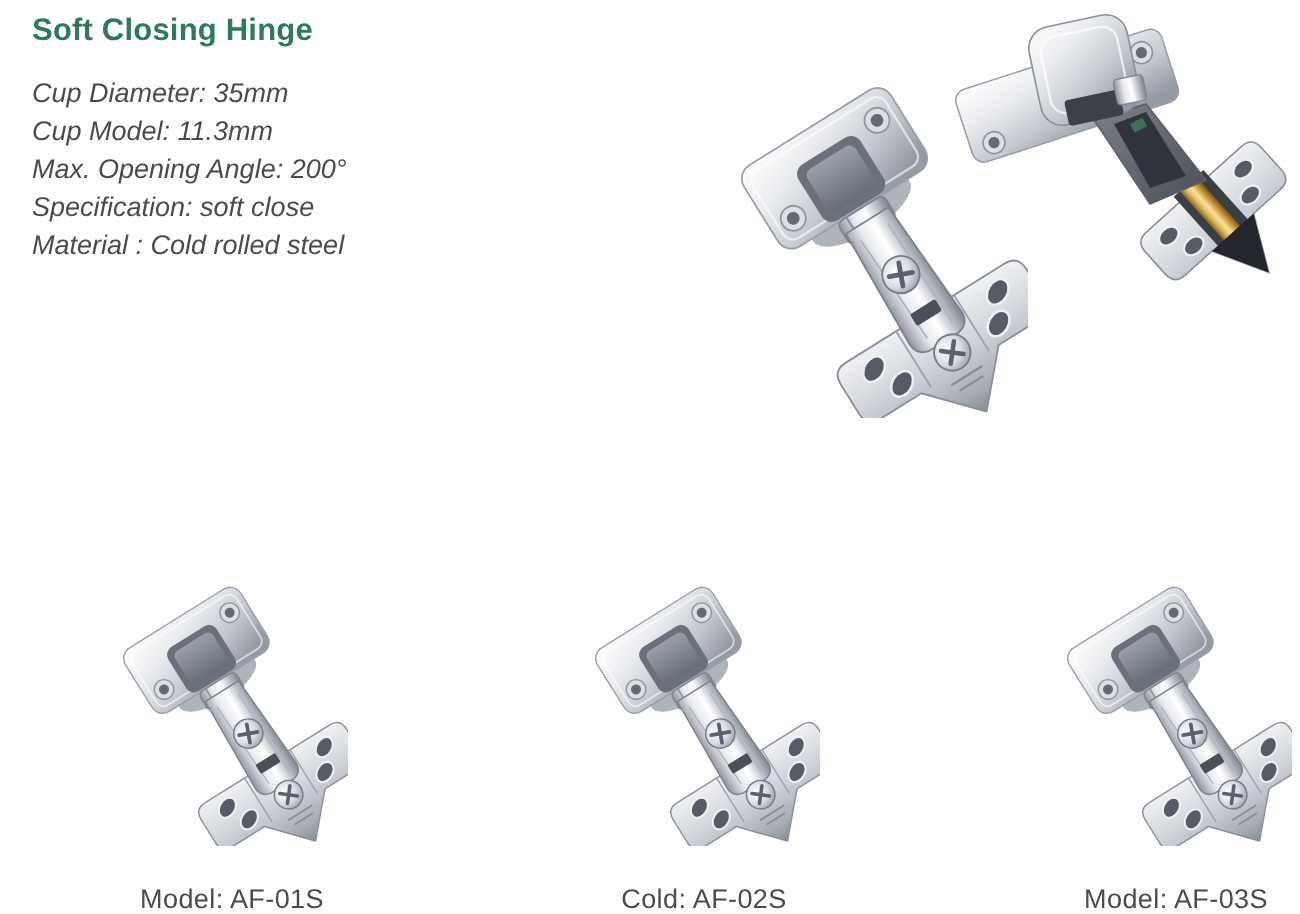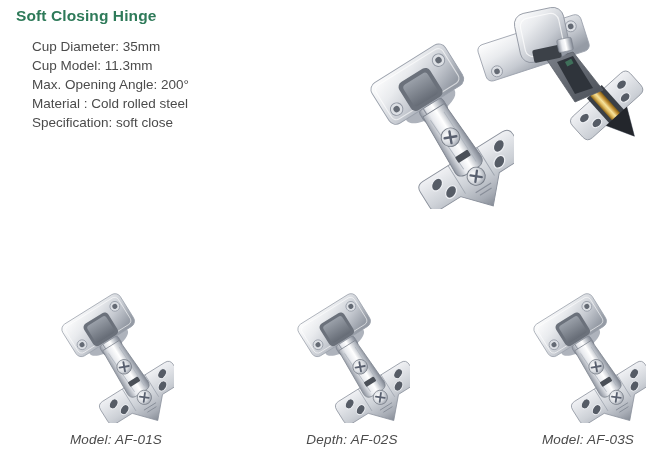--- a/index.html
+++ b/index.html
@@ -9,49 +9,49 @@
     font-family:"Liberation Sans", sans-serif;
     overflow:hidden;
   }
   .page{position:relative;width:646px;height:457px;background:var(--background,#ffffff);}
   .title{
     position:absolute;left:16px;top:7px;margin:0;
     font-size:15.5px;font-weight:700;letter-spacing:.1px;
     color:var(--title-green,#2e7a59);
   }
   .specs{
-    position:absolute;left:32px;top:37px;margin:0;padding:0;list-style:none;
-    font-size:13.5px;line-height:19px;color:var(--body-text,#4b4b4b);
+    position:absolute;left:16px;top:37px;margin:0;padding:0;list-style:none;
+    font-size:13.5px;line-height:19px;color:var(--body-text,#4b4b4b);font-style:italic;
   }
   .hero{position:absolute;left:360px;top:0;width:290px;height:236px;}
   .hero-closed{position:absolute;left:6px;top:38px;}
   .hero-open{position:absolute;left:117px;top:4px;}
   .card{position:absolute;top:289px;width:150px;margin:0;text-align:center;}
   .card-1{left:41px;}
   .card-2{left:277px;}
   .card-3{left:513px;}
   .card svg{display:block;margin:0 auto;}
   .card figcaption{
-    margin-top:9px;font-size:13.5px;color:var(--body-text,#4b4b4b);letter-spacing:.2px;font-style:italic;
+    margin-top:19px;font-size:13.5px;color:var(--body-text,#4b4b4b);letter-spacing:.2px;
   }
   .defs-svg{position:absolute;width:0;height:0;overflow:hidden;}
 </style>
 </head>
 <body>
 
 <div class="page">
 
   <h1 class="title">Soft Closing Hinge</h1>
 
   <ul class="specs">
     <li>Cup Diameter: 35mm</li>
     <li>Cup Model: 11.3mm</li>
     <li>Max. Opening Angle: 200°</li>
+    <li>Specification: soft close</li>
     <li>Material : Cold rolled steel</li>
-    <li>Specification: soft close</li>
   </ul>
 
   <div class="hero">
     <svg class="hero-closed" width="148" height="171" viewBox="0 0 130 150" aria-hidden="true">
       <use href="#hingeC"></use>
     </svg>
     <svg class="hero-open" width="170" height="165" viewBox="0 0 170 165" aria-hidden="true">
       <use href="#hingeO"></use>
     </svg>
   </div>
@@ -60,21 +60,21 @@
     <svg width="116" height="134" viewBox="0 0 130 150" aria-hidden="true">
         <use href="#hingeC"></use>
       </svg>
     <figcaption>Model: AF-01S</figcaption>
   </figure>
 
   <figure class="card card-2">
     <svg width="116" height="134" viewBox="0 0 130 150" aria-hidden="true">
         <use href="#hingeC"></use>
       </svg>
-    <figcaption>Depth: AF-02S</figcaption>
+    <figcaption>Cold: AF-02S</figcaption>
   </figure>
 
   <figure class="card card-3">
     <svg width="116" height="134" viewBox="0 0 130 150" aria-hidden="true">
         <use href="#hingeC"></use>
       </svg>
     <figcaption>Model: AF-03S</figcaption>
   </figure>
 
   <svg class="defs-svg" aria-hidden="true">

